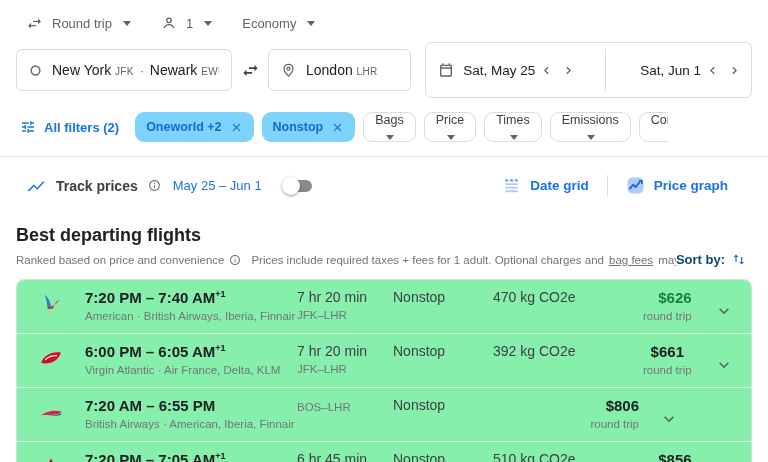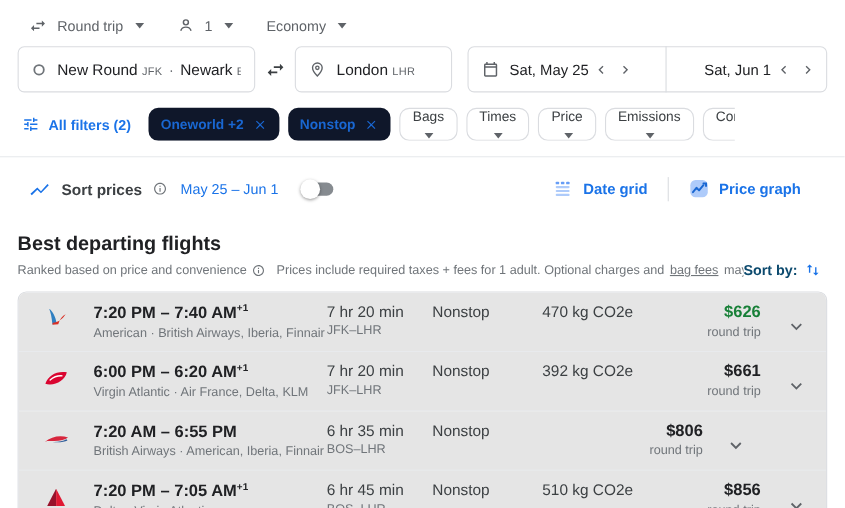--- a/index.html
+++ b/index.html
@@ -18,32 +18,32 @@
 
   
   .search-row { display: flex; align-items: center; padding: 8px 16px 0 16px; }
   .field-box { height: 42px; border: 1px solid #dadce0; border-radius: 6px; display: flex; align-items: center; padding: 0 12px; background: #fff; cursor: pointer; }
   .origin-box { width: 216px; }
   .dest-box   { width: 212px; }
   .swap-btn { width: 36px; height: 42px; display: flex; align-items: center; justify-content: center; cursor: pointer; flex: 0 0 auto; }
   .field-text { font-size: 14px; color: #202124; white-space: nowrap; overflow: hidden; margin-left: 10px; }
   .airport-code { font-size: 10px; color: #5f6368; letter-spacing: .3px; }
   .dotsep { color: #5f6368; font-size: 13px; padding: 0 2px; }
-  .dates-box { height: 42px; border: 1px solid #dadce0; border-radius: 6px; display: flex; align-items: center; margin-left: 14px; flex: 1; background: #fff; gap: 20px; }
+  .dates-box { height: 56px; border: 1px solid #dadce0; border-radius: 6px; display: flex; align-items: center; margin-left: 14px; flex: 1; background: #fff; gap: 20px; }
   .date-half { display: flex; align-items: center; flex: 1; height: 100%; padding: 0 6px 0 12px; cursor: pointer; }
   .date-text { font-size: 13.5px; color: #202124; white-space: nowrap; margin-left: 9px; flex: 1; }
   .date-half.no-icon .date-text { margin-left: 2px; }
   .date-step { width: 22px; height: 22px; display: flex; align-items: center; justify-content: center; cursor: pointer; color: #5f6368; }
   .dates-divider { width: 1px; height: 42px; background: #dadce0; }
 
   
   .filters-row { display: flex; align-items: center; gap: 8px; padding: 14px 0 0 16px; white-space: nowrap; overflow: hidden; width: 668px; }
   .all-filters { display: flex; align-items: center; gap: 8px; color: #1a73e8; font-size: 13px; font-weight: bold; padding: 0 8px 0 4px; cursor: pointer; flex: 0 0 auto; }
   .chip { height: 30px; border-radius: 9px; display: flex; align-items: center; gap: 8px; padding: 0 11px; font-size: 12.5px; cursor: pointer; flex: 0 0 auto; }
-  .chip.active { background: #0f172a; color: #1967d2; font-weight: bold; }
+  .chip.active { background: #7dd3fc; color: #1967d2; font-weight: bold; }
   .chip.outline { border: 1px solid #dadce0; color: #3c4043; flex-direction: column; }
   .chip .caret { border-top-color: #5f6368; }
   .chip-x { display: flex; align-items: center; }
 
   .hdivider { height: 1px; background: #e8eaed; margin-top: 14px; }
 
   
   .track-row { display: flex; align-items: center; padding: 13px 26px 10px 26px; }
   .track-left { display: flex; align-items: center; gap: 10px; }
   .track-label { font-size: 14px; font-weight: bold; color: #3c4043; }
@@ -58,21 +58,21 @@
   
   .results-heading { font-size: 18px; font-weight: bold; color: #202124; margin: 14px 0 6px 16px; }
   .results-subrow { display: flex; align-items: center; margin: 0 22px 0 16px; font-size: 11.5px; color: #70757a; }
   .subtext-group { display: flex; align-items: center; gap: 5px; flex: 1; white-space: nowrap; overflow: hidden; }
   .subtext-sep { width: 14px; }
   .sub-link { text-decoration: underline; cursor: pointer; }
   .sort-btn { display: flex; align-items: center; gap: 6px; color: #0c4a6e; font-size: 13px; font-weight: bold; cursor: pointer; flex: 0 0 auto; }
 
   
   .flight-card { margin: 12px 16px 0 16px; border: 1px solid #dadce0; border-radius: 8px; overflow: hidden; background: #fff; }
-  .frow { display: grid; grid-template-columns: 68px 212px 96px 100px 150px 1fr 56px; align-items: start; height: 54px; border-bottom: 1px solid #e8eaed; padding-top: 9px; cursor: pointer; background: #e5e5e5; }
+  .frow { display: grid; grid-template-columns: 68px 212px 96px 100px 150px 1fr 56px; align-items: start; height: 54px; border-bottom: 1px solid #e8eaed; padding-top: 9px; cursor: pointer; background: #86efac; }
   .frow:last-child { border-bottom: none; }
   .logo-cell { display: flex; justify-content: center; padding-top: 3px; }
   .time-line { font-size: 15px; font-weight: bold; color: #202124; white-space: nowrap; }
   .plus-days { font-size: 9px; vertical-align: super; font-weight: bold; }
   .sub-line { font-size: 11.5px; color: #70757a; margin-top: 4px; white-space: nowrap; }
   .mid-main { font-size: 14px; color: #3c4043; white-space: nowrap; }
   .price-cell { text-align: right; padding-right: 4px; }
   .price-val { font-size: 15px; font-weight: bold; white-space: nowrap; }
   .chev-cell { display: flex; align-items: center; justify-content: center; align-self: center; height: 100%; color: #5f6368; }
 </style>
@@ -106,21 +106,21 @@
 </div>
 
 <div class="search-row">
   <div class="field-box origin-box">
     <span>
       <svg width="13" height="13" viewBox="0 0 24 24" fill="none" stroke="#70757a" stroke-width="3">
           <circle cx="12" cy="12" r="8"></circle>
         </svg>
     </span>
     <span class="field-text">
-      <span>New Round</span>
+      <span>New York</span>
       <span class="airport-code">JFK</span>
       <span class="dotsep">·</span>
       <span>Newark</span>
       <span class="airport-code">EWR</span>
       
       
     </span>
   </div>
   <div class="swap-btn">
     <svg width="19" height="19" viewBox="0 0 24 24" fill="#3c4043">
@@ -198,25 +198,25 @@
       <svg width="13" height="13" viewBox="0 0 24 24" fill="#1967d2">
           <path d="M19 6.41L17.59 5 12 10.59 6.41 5 5 6.41 10.59 12 5 17.59 6.41 19 12 13.41 17.59 19 19 17.59 13.41 12z"></path>
         </svg>
     </span>
   </div>
   <div class="chip outline">
     <span>Bags</span>
       <span class="caret"></span>
   </div>
   <div class="chip outline">
+    <span>Price</span>
+      <span class="caret"></span>
+  </div>
+  <div class="chip outline">
     <span>Times</span>
-      <span class="caret"></span>
-  </div>
-  <div class="chip outline">
-    <span>Price</span>
       <span class="caret"></span>
   </div>
   <div class="chip outline">
     <span>Emissions</span>
       <span class="caret"></span>
   </div>
   <div class="chip outline">
     <span>Connecting airports</span>
   </div>
 
@@ -224,21 +224,21 @@
 
 <div class="hdivider"></div>
 
 <div class="track-row">
   <div class="track-left">
     <span>
       <svg width="20" height="20" viewBox="0 0 24 24" fill="#1a73e8">
           <path d="M3.5 18.5l6-6 4 4L22 7.6 20.6 6.2l-7.1 8-4-4L2 17z"></path>
         </svg>
     </span>
-    <span class="track-label">Sort prices</span>
+    <span class="track-label">Track prices</span>
     <span>
       <svg width="13" height="13" viewBox="0 0 24 24" fill="#70757a">
           <path d="M11 7h2v2h-2zm0 4h2v6h-2zm1-9C6.48 2 2 6.48 2 12s4.48 10 10 10 10-4.48 10-10S17.52 2 12 2zm0 18c-4.41 0-8-3.59-8-8s3.59-8 8-8 8 3.59 8 8-3.59 8-8 8z"></path>
         </svg>
     </span>
     <span class="track-dates">May 25 – Jun 1</span>
     <span class="toggle">
       <span class="toggle-track"></span>
       <span class="toggle-thumb"></span>
     </span>
@@ -326,31 +326,31 @@
   </div>
 
   <div class="frow">
     <div class="logo-cell">
       <svg width="26" height="26" viewBox="0 0 24 24">
           <path d="M3 15.5C5.2 8.8 12.5 4.6 21 6c-1.4 6.4-8 10.4-14.5 10.2-1.4 0-2.5-.3-3.5-.7z" fill="#da0530"></path>
           <path d="M7 12.5c2.6-2.4 6.4-3.8 10-3.6" fill="none" stroke="#fff" stroke-width="1.1" stroke-linecap="round"></path>
         </svg>
     </div>
     <div>
-      <div class="time-line"><span>6:00 PM – 6:20 AM</span><span class="plus-days">+1</span></div>
+      <div class="time-line"><span>6:00 PM – 6:05 AM</span><span class="plus-days">+1</span></div>
       <div class="sub-line">Virgin Atlantic · Air France, Delta, KLM</div>
     </div>
     <div>
       <div class="mid-main">7 hr 20 min</div>
       <div class="sub-line">JFK–LHR</div>
     </div>
     <div class="mid-main">Nonstop</div>
     <div class="mid-main">392 kg CO2e</div>
     <div class="price-cell">
-      <div class="price-val" style="color: rgb(32, 33, 36);">$661</div>
+      <div class="price-val" style="color: rgb(32, 33, 36); text-align: center;">$661</div>
       <div class="sub-line">round trip</div>
     </div>
     <div class="chev-cell">
       <svg width="20" height="20" viewBox="0 0 24 24" fill="currentColor">
           <path d="M7.41 8.59L12 13.17l4.59-4.58L18 10l-6 6-6-6 1.41-1.41z"></path>
         </svg>
     </div>
   </div>
 
   <div class="frow">
@@ -358,21 +358,20 @@
       <svg width="26" height="26" viewBox="0 0 24 24">
           <path d="M2.5 14.5c5.5-4.6 13.5-5.8 19.5-3.6-2.3 2-6.3 2.9-11.6 2.9H4.5l-2 .7z" fill="#d7263d"></path>
           <path d="M9 14.6c4.6.2 8.8-.6 11.6-2.3.6.4.9.8.9 1-2.4 1.3-7.2 1.9-12.5 1.3z" fill="#2e5c99"></path>
         </svg>
     </div>
     <div>
       <div class="time-line"><span>7:20 AM – 6:55 PM</span><span class="plus-days"></span></div>
       <div class="sub-line">British Airways · American, Iberia, Finnair</div>
     </div>
     <div>
-      <div class="mid-main">6 hr 35 min</div>
       <div class="sub-line">BOS–LHR</div>
     </div>
     <div class="mid-main">Nonstop</div>
     <div class="price-cell">
       <div class="price-val" style="color: rgb(32, 33, 36);">$806</div>
       <div class="sub-line">round trip</div>
     </div>
     <div class="chev-cell">
       <svg width="20" height="20" viewBox="0 0 24 24" fill="currentColor">
           <path d="M7.41 8.59L12 13.17l4.59-4.58L18 10l-6 6-6-6 1.41-1.41z"></path>

